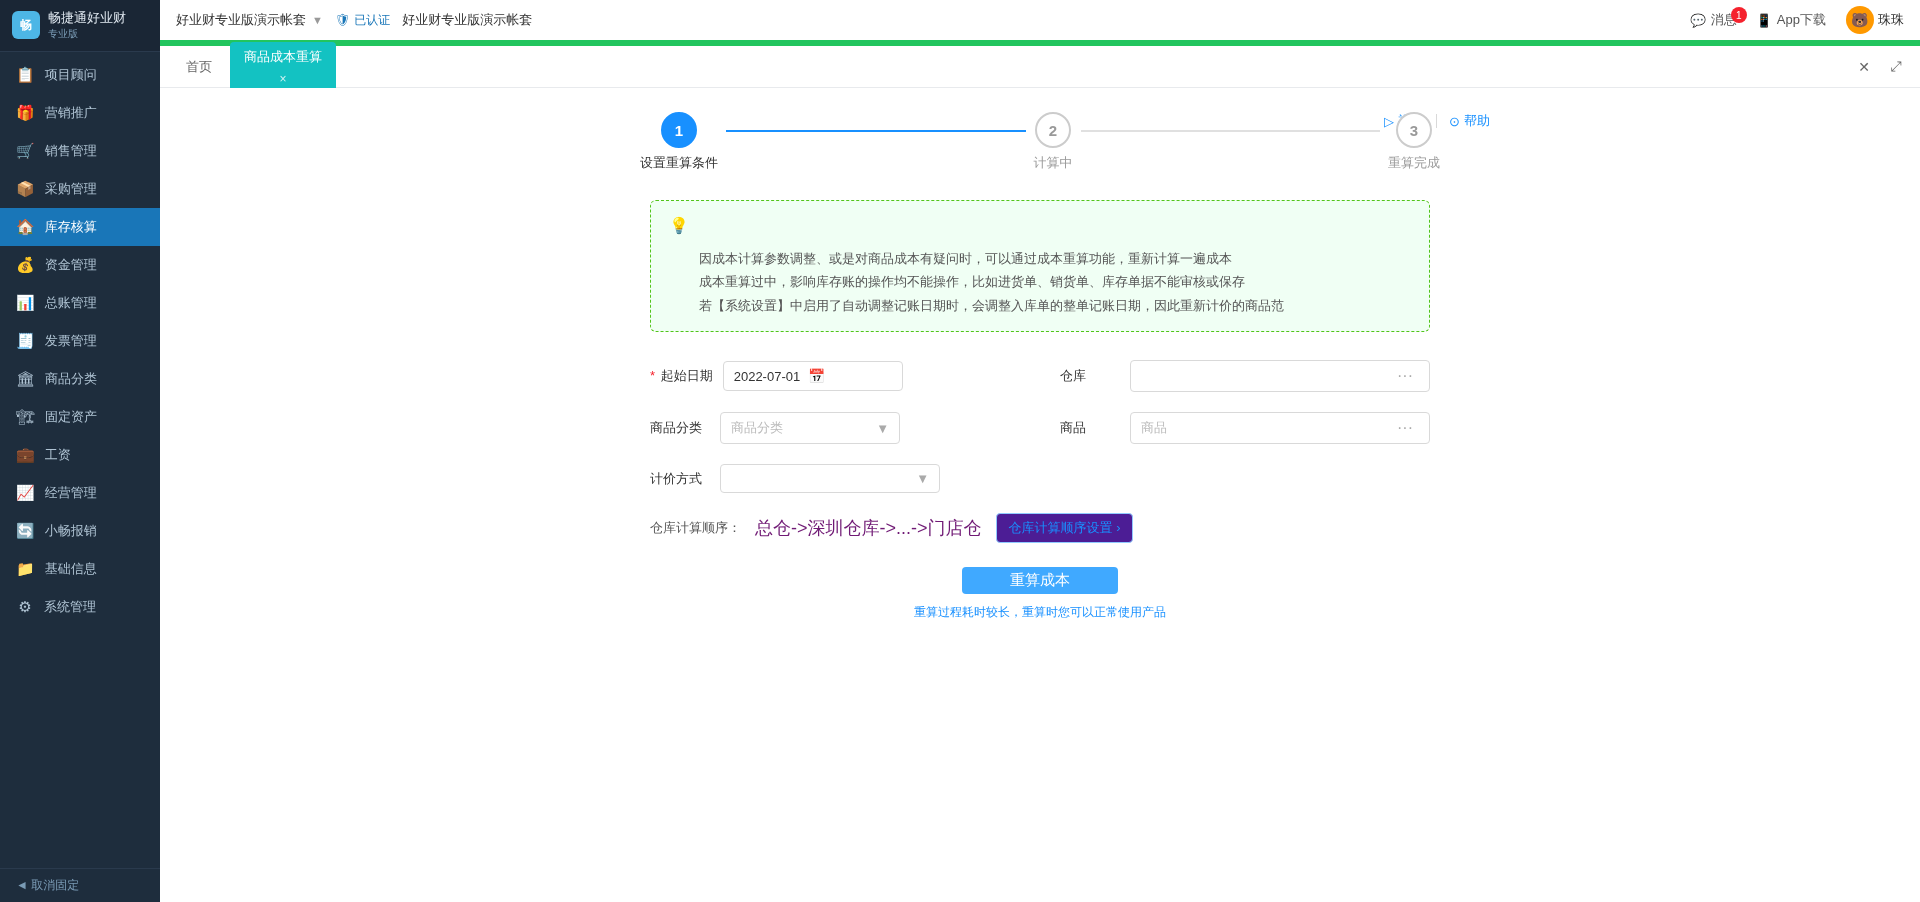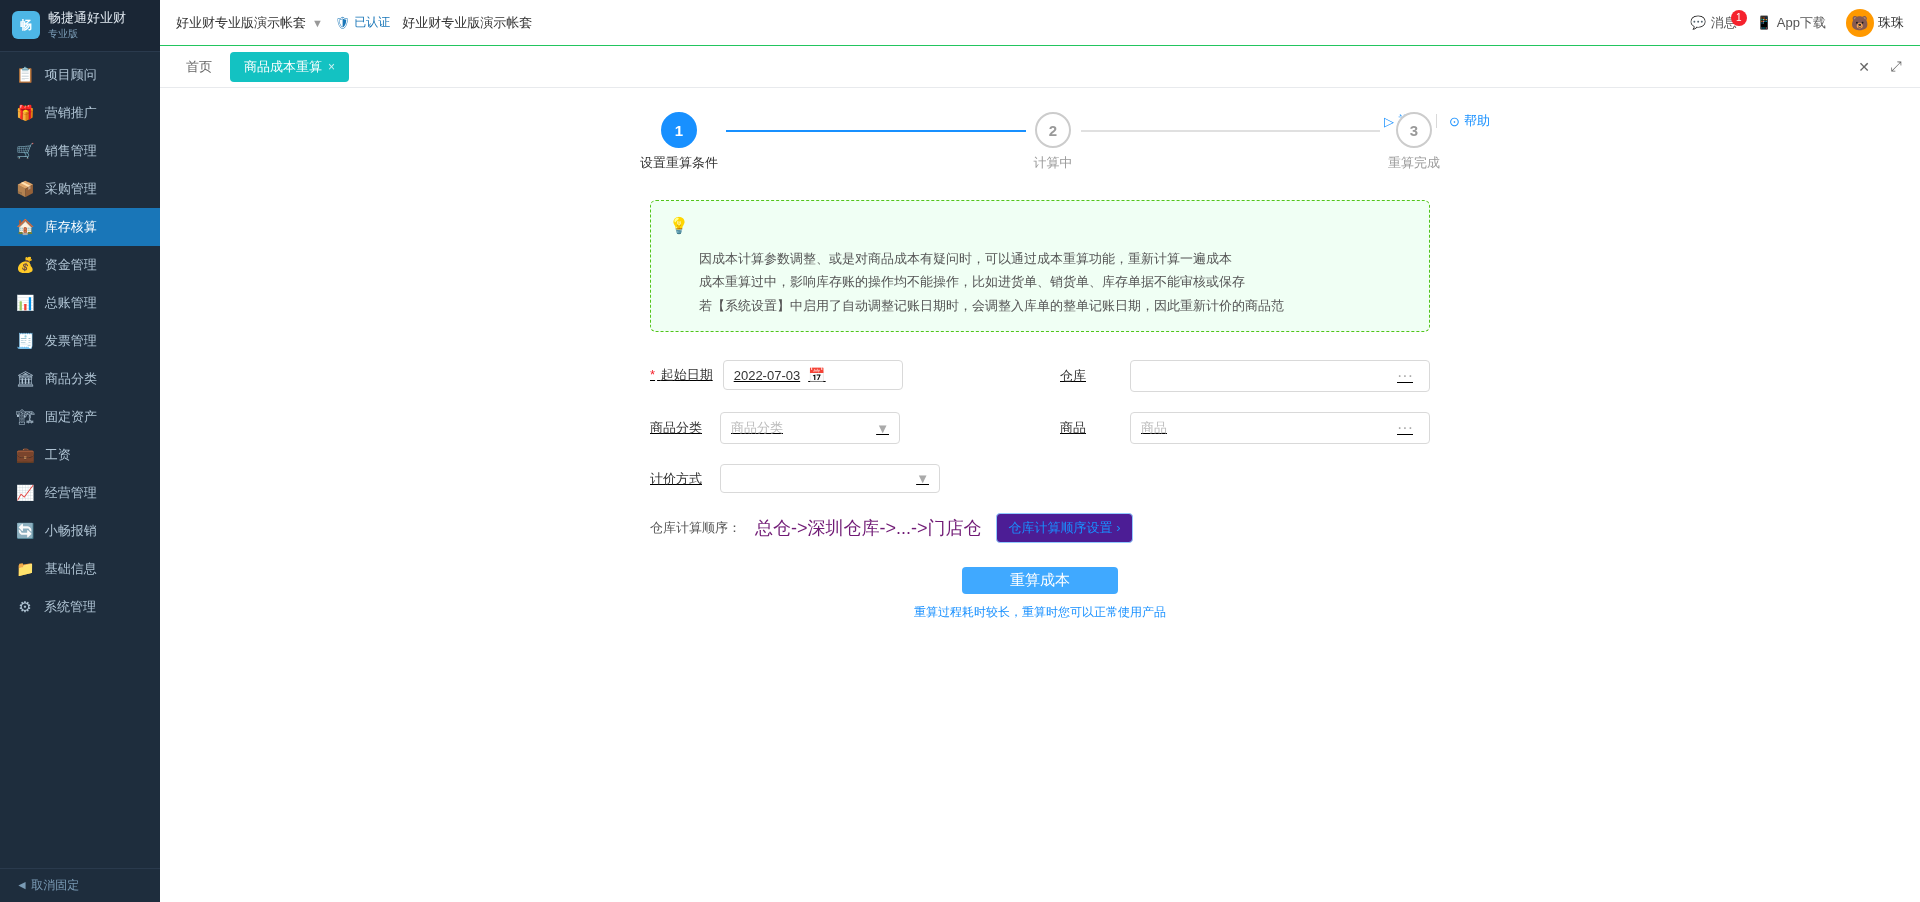--- a/index.html
+++ b/index.html
@@ -83,21 +83,21 @@
       background: #f5f6fa;
     }
 
     
     .topbar {
       background: #fff;
       height: 46px;
       display: flex;
       align-items: center;
       padding: 0 16px;
-      border-bottom: 1px solid #22c55e;
+      border-bottom: 6px solid #22c55e;
       gap: 12px;
       flex-shrink: 0;
     }
     .topbar-account {
       display: flex;
       align-items: center;
       gap: 6px;
       font-size: 13px;
       color: #333;
       cursor: pointer;
@@ -156,20 +156,21 @@
     }
     .tab-active {
       background: #13c2c2;
       color: #fff;
       border-radius: 4px;
       padding: 6px 14px;
       font-size: 13px;
       display: flex;
       align-items: center;
       gap: 6px;
+      flex-direction: column;
     }
     .tab-close {
       font-size: 12px;
       cursor: pointer;
       opacity: 0.8;
     }
     .tabs-right {
       margin-left: auto;
       display: flex;
       align-items: center;
@@ -286,24 +287,23 @@
     .info-text { font-size: 13px; color: #555; line-height: 1.8; margin-top: 32px; }
 
     
     .form-section {
       max-width: 780px;
       margin-left: auto;
       margin-right: auto;
     }
     .form-row {
       display: flex;
-      align-items: flex-start;
+      align-items: center;
       gap: 40px;
       margin-bottom: 20px;
-      text-decoration: underline;
     }
     .form-group {
       display: flex;
       align-items: center;
       gap: 10px;
       flex: 1;
     }
     .form-label {
       font-size: 13px;
       color: #333;
@@ -577,21 +577,21 @@
 
     <div class="form-section">
 
       <div class="form-row">
         <div class="form-group">
           <span class="form-label">
             <span class="required-star">*</span>
             <span>起始日期</span>
           </span>
           <div class="form-input">
-            <span>2022-07-03</span>
+            <span>2022-07-01</span>
             <span class="form-input-icon">📅</span>
           </div>
         </div>
         <div class="form-group">
           <span class="form-label">仓库</span>
           <div class="form-input form-input-wide" style="flex:1;justify-content:space-between;">
             <span style="color:#bbb;"></span>
             <span class="form-dots">···</span>
           </div>
         </div>

